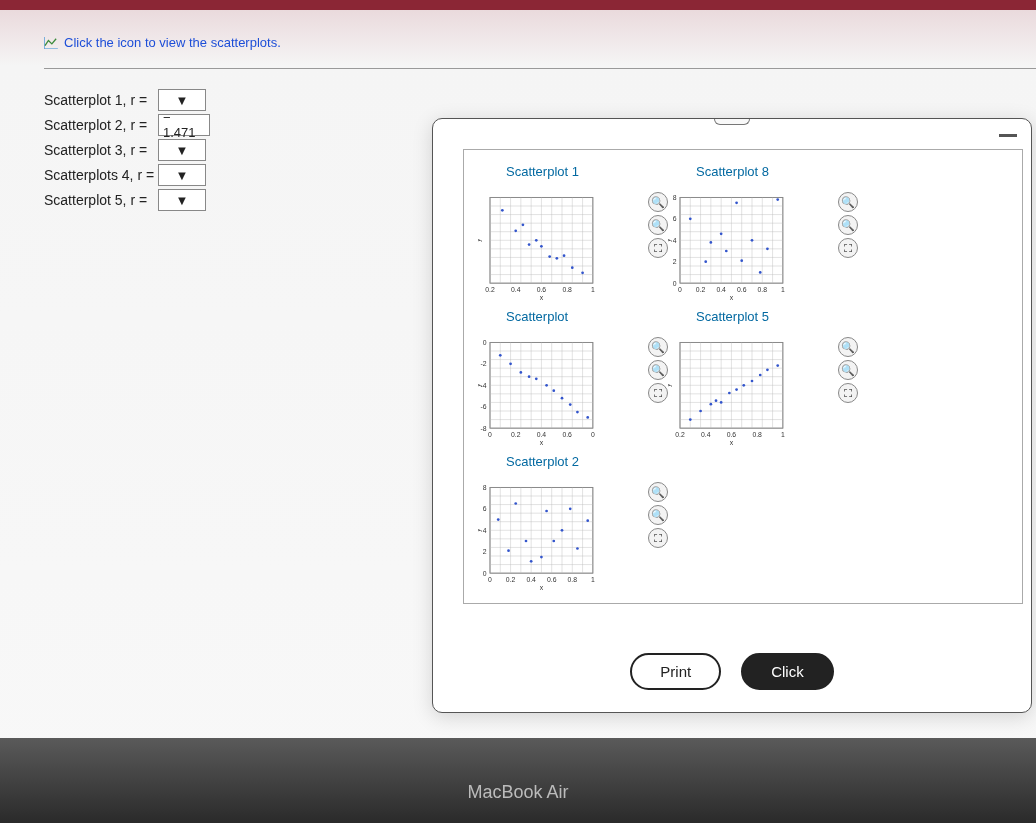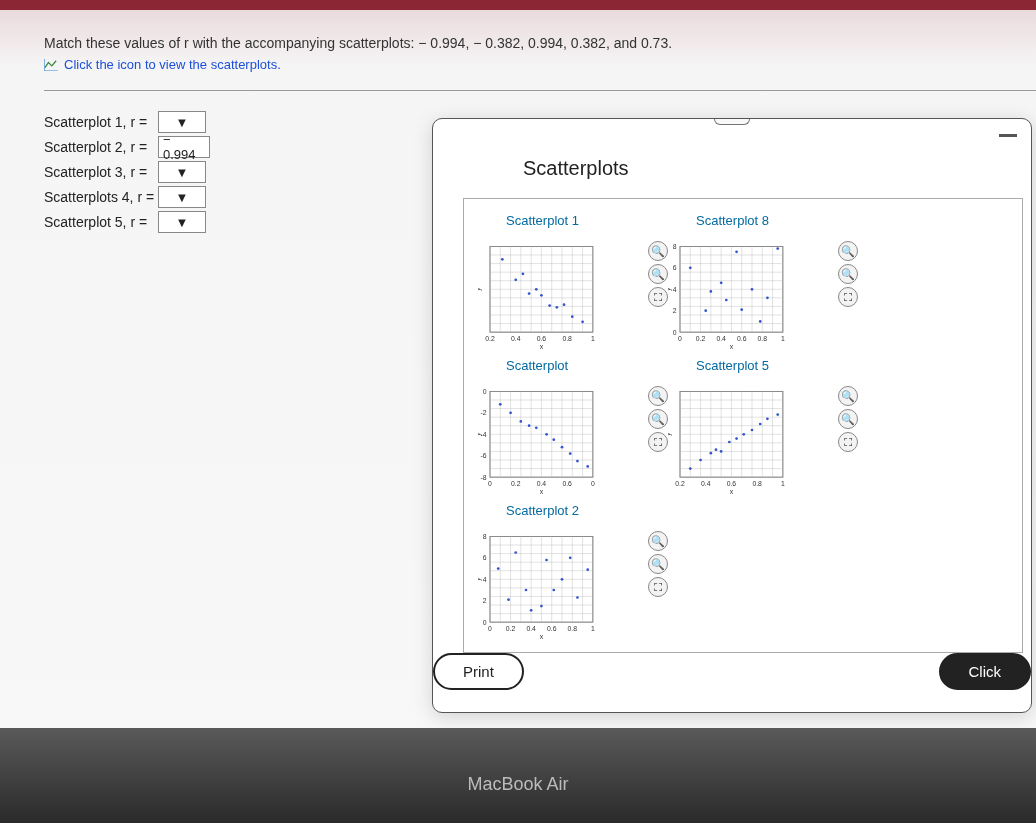--- a/index.html
+++ b/index.html
@@ -139,43 +139,43 @@
       justify-content: center;
       font-size: 11px;
       cursor: pointer;
     }
     .modal-buttons {
       position: absolute;
       bottom: 22px;
       left: 0;
       width: 100%;
       display: flex;
-      justify-content: space-between;
+      justify-content: center;
       gap: 20px;
     }
     .btn {
       padding: 8px 28px;
       border-radius: 22px;
       font-size: 15px;
       cursor: pointer;
       border: 2px solid #222;
     }
     .btn-print { background: #fff; color: #222; }
     .btn-done { background: #222; color: #fff; }
     .bottom-chrome {
       position: absolute;
       bottom: 0;
       left: 0;
       width: 100%;
-      height: 95px;
+      height: 85px;
       background: linear-gradient(to bottom, #5a5a5a 0%, #2a2a2a 100%);
       display: flex;
       align-items: flex-end;
       justify-content: center;
-      padding-bottom: 28px;
+      padding-bottom: 20px;
     }
     .mbair {
       color: #bbb;
       font-size: 18px;
       font-family: "Helvetica Neue", Arial, sans-serif;
     }
     .minimize-icon {
       position: absolute;
       top: 12px;
       right: 14px;
@@ -185,61 +185,59 @@
       cursor: pointer;
     }
   </style>
 </head>
 <body>
 
 <div class="top-strip"></div>
 
 <div class="main-area">
 
-  <div class="prompt">Match these values of r with the accompanying scatterplots: − 0.994, − 0.382, 0.994, 0.382, and 0.73.</div>
 
   <div class="hint-row">
     <svg class="chart-icon" viewBox="0 0 16 14">
       <polyline points="0,14 0,0" stroke="#5aa0d8" stroke-width="1.5" fill="none"></polyline>
       <polyline points="0,14 16,14" stroke="#5aa0d8" stroke-width="1.5" fill="none"></polyline>
       <polyline points="1,10 5,4 9,8 14,2" stroke="#3a8a3a" stroke-width="1.5" fill="none"></polyline>
     </svg>
     <span>Click the icon to view the scatterplots.</span>
   </div>
 
   <hr class="divider">
 
 
   <div class="match-list">
     <div class="match-row">
       <span class="label">Scatterplot 1, r =</span>
       <span class="match-select">▼</span>
     </div>
     <div class="match-row">
       <span class="label">Scatterplot 2, r =</span>
-      <span class="match-value">− 0.994</span>
+      <span class="match-value">− 1.471</span>
     </div>
     <div class="match-row">
       <span class="label">Scatterplot 3, r =</span>
       <span class="match-select">▼</span>
     </div>
     <div class="match-row">
       <span class="label">Scatterplots 4, r =</span>
       <span class="match-select">▼</span>
     </div>
     <div class="match-row">
       <span class="label">Scatterplot 5, r =</span>
       <span class="match-select">▼</span>
     </div>
   </div>
 
   <div class="modal">
     <div class="modal-tab"></div>
     <div class="minimize-icon"></div>
-    <div class="modal-title">Scatterplots</div>
 
     <div class="plots-border">
       <div class="plots-grid" id="plots-grid">
   <div class="plot-block">
     <div class="plot-title">Scatterplot 1</div>
     <div class="plot-canvas">
       <svg width="120" height="118" viewBox="-14 -2 140 122">
         <rect x="0" y="0" width="120" height="100" fill="#fff" stroke="#555"></rect>
         <line x1="0" y1="0" x2="0" y2="100" stroke="#bbb" stroke-width="0.5"></line>
                 <line x1="0" y1="0" x2="120" y2="0" stroke="#bbb" stroke-width="0.5"></line>

